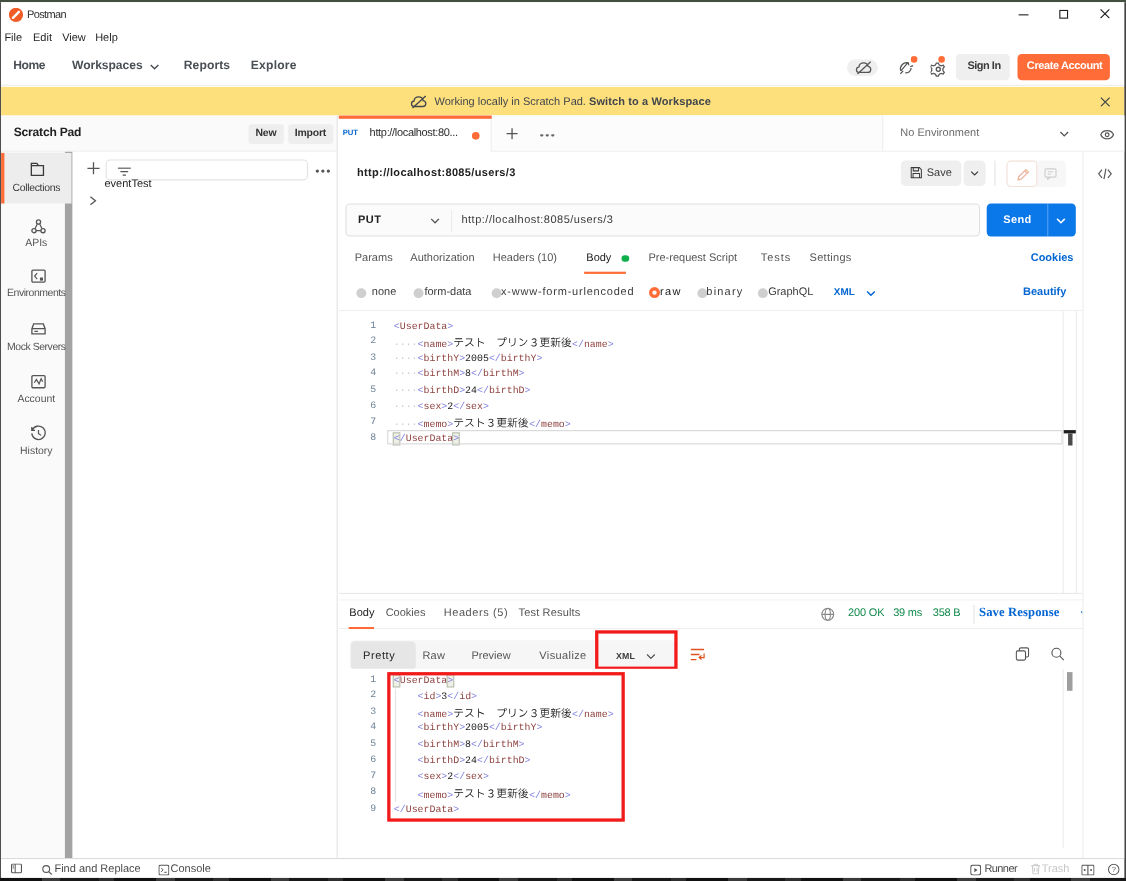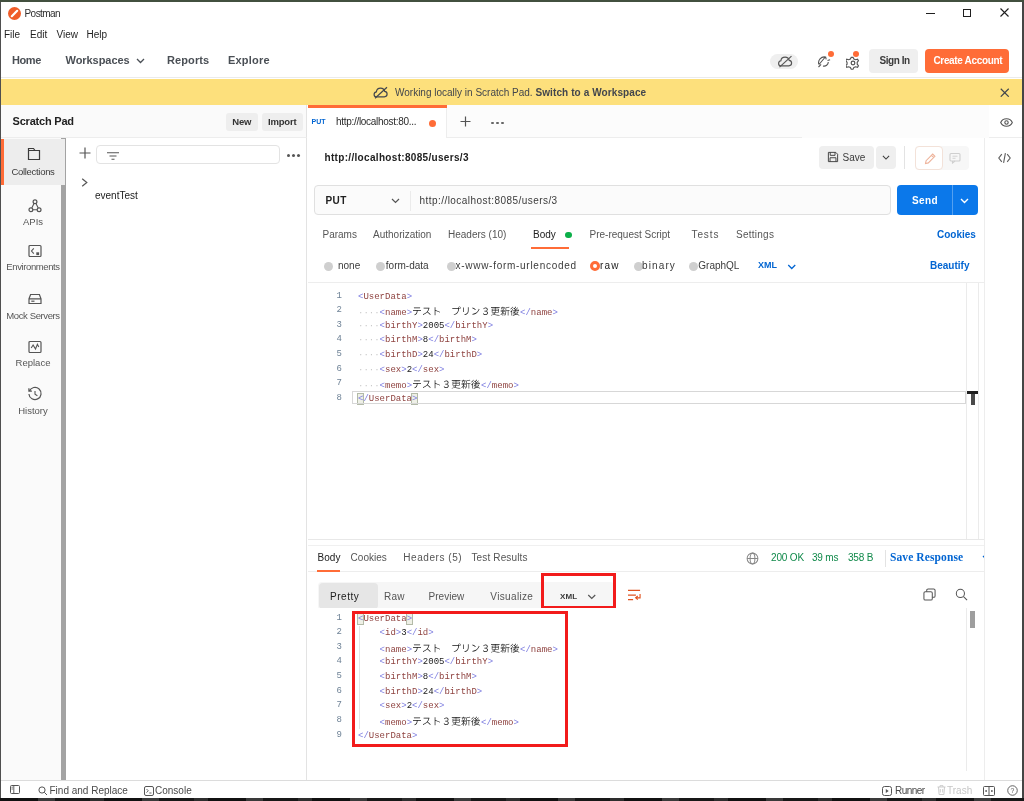--- a/index.html
+++ b/index.html
@@ -89,21 +89,21 @@
       <path d="M0.8 0.8 L9.2 9.2 M9.2 0.8 L0.8 9.2" stroke="#42464d" stroke-width="1.2"></path>
     </svg>
 </div>
 
 <div class="abs" style="left:1px;top:105px;width:306px;height:33px;background:#fafafa;border-bottom:1px solid #ededed;border-right:1px solid #e3e3e3;">
   <span class="abs" style="left:11.5px;top:10px;font-size:11px;font-weight:700;letter-spacing:-0.2px;color:#212121;">Scratch Pad</span>
   <div class="abs" style="left:224.5px;top:8px;width:32.5px;height:18px;background:#eee;border-radius:3px;text-align:center;font-size:9.5px;font-weight:700;letter-spacing:-0.2px;color:#333;line-height:18px;">New</div>
   <div class="abs" style="left:260.5px;top:8px;width:41.5px;height:18px;background:#eee;border-radius:3px;text-align:center;font-size:9.5px;font-weight:700;letter-spacing:-0.2px;color:#333;line-height:18px;">Import</div>
 </div>
 
-<div class="abs" style="left:1px;top:138px;width:65px;height:642px;background:#fafafa;border-right:5px solid #a3a3a3;">
+<div class="abs" style="left:1px;top:138px;width:65px;height:642px;background:#fafafa;border-right:7px solid #a3a3a3;">
   <div class="abs" style="left:0;top:1px;width:64px;height:46px;background:#ededed;"></div>
   <div class="abs" style="left:0;top:1px;width:3px;height:46px;background:#ff6c37;"></div>
   <svg class="abs" style="left:25px;top:8px;" width="16" height="16" viewBox="0 0 16 16">
     <path d="M2.5 2.5 h5 l1.5 2 h4.5 v9 h-11 z M2.5 4.5 h6" stroke="#3b3b3b" stroke-width="1.2" fill="none"></path>
   </svg>
   <div class="abs" style="left:0;top:28px;width:64px;text-align:center;font-size:9.5px;letter-spacing:-0.3px;color:#3b3b3b;">Collections</div>
   <svg class="abs" style="left:25.5px;top:59.5px;" width="16" height="16" viewBox="0 0 16 16">
     <circle cx="8" cy="3.8" r="1.9" stroke="#555" stroke-width="1.2" fill="none"></circle>
     <circle cx="3.9" cy="11.7" r="1.9" stroke="#555" stroke-width="1.2" fill="none"></circle>
     <circle cx="12.1" cy="11.7" r="1.9" stroke="#555" stroke-width="1.2" fill="none"></circle>
@@ -118,58 +118,64 @@
   <div class="abs" style="left:0;top:123px;width:64px;text-align:center;font-size:9.5px;letter-spacing:-0.4px;color:#555;">Environments</div>
   <svg class="abs" style="left:25.5px;top:153px;" width="16" height="16" viewBox="0 0 16 16">
     <path d="M2 7.8 l1.6 -4.3 h8.8 L14 7.8 v4.7 h-12 z M2 7.8 h12" stroke="#555" stroke-width="1.2" fill="none"></path>
     <path d="M4.3 10.2 h3.2" stroke="#555" stroke-width="1.2"></path>
   </svg>
   <div class="abs" style="left:0;top:171.5px;width:64px;text-align:center;font-size:9.5px;letter-spacing:-0.4px;color:#555;">Mock Servers</div>
   <svg class="abs" style="left:25.5px;top:200.5px;" width="16" height="16" viewBox="0 0 16 16">
     <rect x="2" y="2.5" width="12" height="11" rx="1" stroke="#555" stroke-width="1.2" fill="none"></rect>
     <path d="M4.2 9 l1.9 -3 2.4 4 1.9 -4.7 1.4 2.7" stroke="#555" stroke-width="1.1" fill="none"></path>
   </svg>
-  <div class="abs" style="left:0;top:219px;width:64px;text-align:center;font-size:9.5px;color:#555;">Replace</div>
+  <div class="abs" style="left:0;top:219px;width:64px;text-align:center;font-size:9.5px;color:#555;">Account</div>
   <svg class="abs" style="left:25.5px;top:248px;" width="16" height="16" viewBox="0 0 16 16">
     <path d="M2.3 5.2 a6.1 6.1 0 1 1 -0.4 2.8 M1.9 2.2 v3 h3" stroke="#555" stroke-width="1.2" fill="none"></path>
     <path d="M8 5 v3.3 l2.4 1.4" stroke="#555" stroke-width="1.1" fill="none"></path>
   </svg>
   <div class="abs" style="left:0;top:267px;width:64px;text-align:center;font-size:9.5px;color:#555;">History</div>
 </div>
 
 <div class="abs" style="left:66px;top:138px;width:241px;height:642px;background:#fff;border-right:1px solid #e3e3e3;">
   <svg class="abs" style="left:13px;top:9px;" width="12" height="12" viewBox="0 0 12 12">
       <path d="M6 0.5 v11 M0.5 6 h11" stroke="#555" stroke-width="1.2"></path>
     </svg>
   <div class="abs" style="left:30px;top:7px;width:184px;height:19px;border:1px solid #e3e3e3;border-radius:4px;background:#fff;">
     <svg class="abs" style="left:10px;top:5.5px;" width="12" height="9" viewBox="0 0 12 9">
         <path d="M0 0.8 h12 M2.5 4 h7 M4.5 7.2 h3" stroke="#555" stroke-width="1.1"></path>
       </svg>
   </div>
   <div class="abs" style="left:221px;top:15.5px;width:3px;height:3px;border-radius:2px;background:#555;box-shadow:5px 0 #555, 10px 0 #555;"></div>
   <svg class="abs" style="left:15px;top:40px;" width="7" height="9" viewBox="0 0 7 9">
       <path d="M1.2 0.8 L5.8 4.5 L1.2 8.2" stroke="#555" stroke-width="1.2" fill="none"></path>
     </svg>
-  <span class="abs t10" style="left:29px;top:52px;color:#212121;text-align:right;">eventTest</span>
+  <span class="abs t10" style="left:29px;top:24px;color:#212121;text-align:right;">eventTest</span>
 </div>
 
 <div class="abs" style="left:308px;top:105px;width:714px;height:675px;background:#fff;">
 
   <div class="abs" style="left:0;top:0;width:714px;height:33px;background:#fcfcfc;">
     <div class="abs" style="left:0;top:0;width:139px;height:33px;background:#fff;border-right:1px solid #ededed;">
       <div class="abs" style="left:0;top:0;width:139px;height:3px;background:#ff6c37;"></div>
       <span class="abs" style="left:3.5px;top:12.5px;font-size:7px;font-weight:700;color:#0265d2;">PUT</span>
       <span class="abs" style="left:28px;top:11px;font-size:10px;letter-spacing:-0.3px;color:#2b2b2b;">http://localhost:80...</span>
       <div class="abs" style="left:120.5px;top:14.5px;width:7.5px;height:7.5px;border-radius:4px;background:#ff6c37;"></div>
     </div>
     <svg class="abs" style="left:151.5px;top:11px;" width="11" height="11" viewBox="0 0 11 11">
         <path d="M5.5 0.5 v10 M0.5 5.5 h10" stroke="#555" stroke-width="1.2"></path>
       </svg>
     <div class="abs" style="left:183px;top:16.5px;width:2.6px;height:2.6px;border-radius:2px;background:#666;box-shadow:5px 0 #666, 10px 0 #666;"></div>
     <div class="abs" style="left:139px;top:32px;width:355px;height:1px;background:#ededed;"></div>
+    <div class="abs" style="left:494px;top:0;width:187px;height:33px;background:#fff;border-left:1px solid #ededed;border-bottom:1px solid #ededed;">
+      <span class="abs t10" style="left:15.5px;top:11px;color:#6b6b6b;">No Environment</span>
+      <svg class="abs" style="left:160px;top:14px;" width="9" height="6" viewBox="0 0 9 6">
+          <path d="M1 1 L4.5 4.5 L8 1" stroke="#555" stroke-width="1.2" fill="none"></path>
+        </svg>
+    </div>
     <div class="abs" style="left:681px;top:0;width:33px;height:33px;background:#fff;border-bottom:1px solid #ededed;">
       <svg class="abs" style="left:11px;top:13px;" width="13" height="9" viewBox="0 0 13 9">
           <path d="M6.5 0.8 c3 0 5 1.8 5.8 3.7 c-0.8 1.9 -2.8 3.7 -5.8 3.7 c-3 0 -5 -1.8 -5.8 -3.7 c0.8 -1.9 2.8 -3.7 5.8 -3.7 z" stroke="#555" stroke-width="1.1" fill="none"></path>
           <circle cx="6.5" cy="4.5" r="1.7" stroke="#555" stroke-width="1.1" fill="none"></circle>
         </svg>
     </div>
   </div>
 
   <div class="abs" style="left:0;top:33px;width:676px;height:38px;background:#fff;">
     <span class="abs" style="left:16.5px;top:14px;font-size:10px;font-weight:700;letter-spacing:0.32px;color:#212121;">http://localhost:8085/users/3</span>

